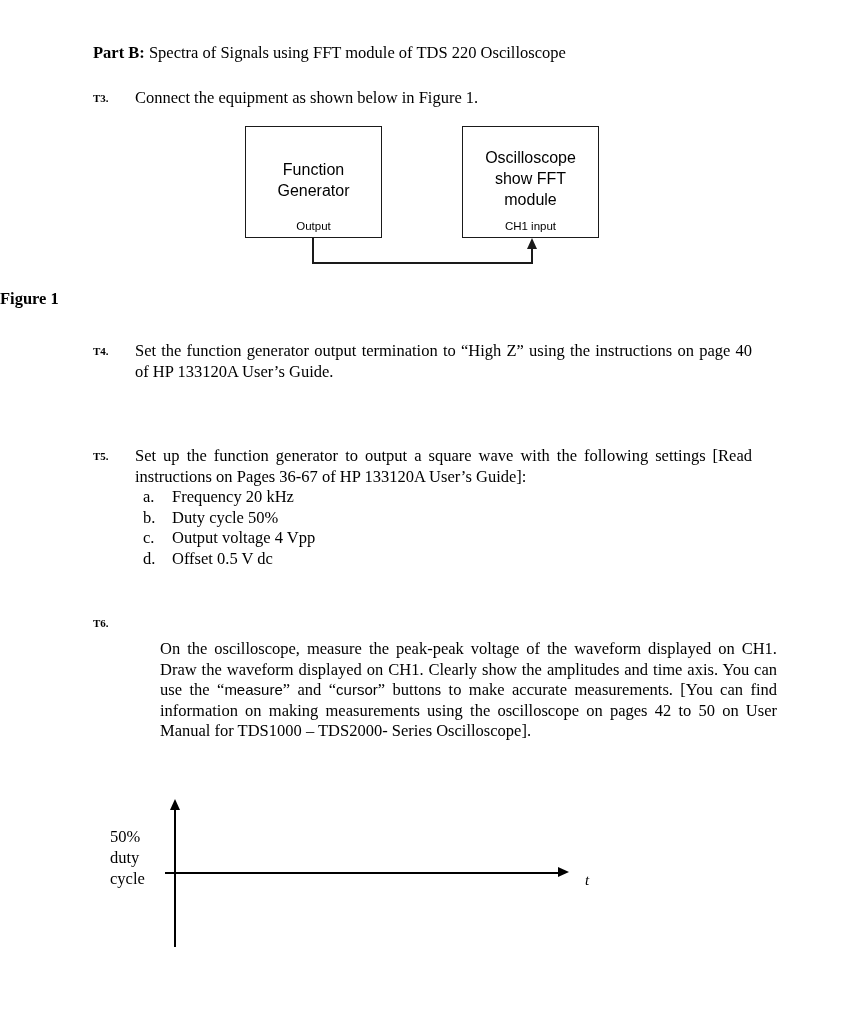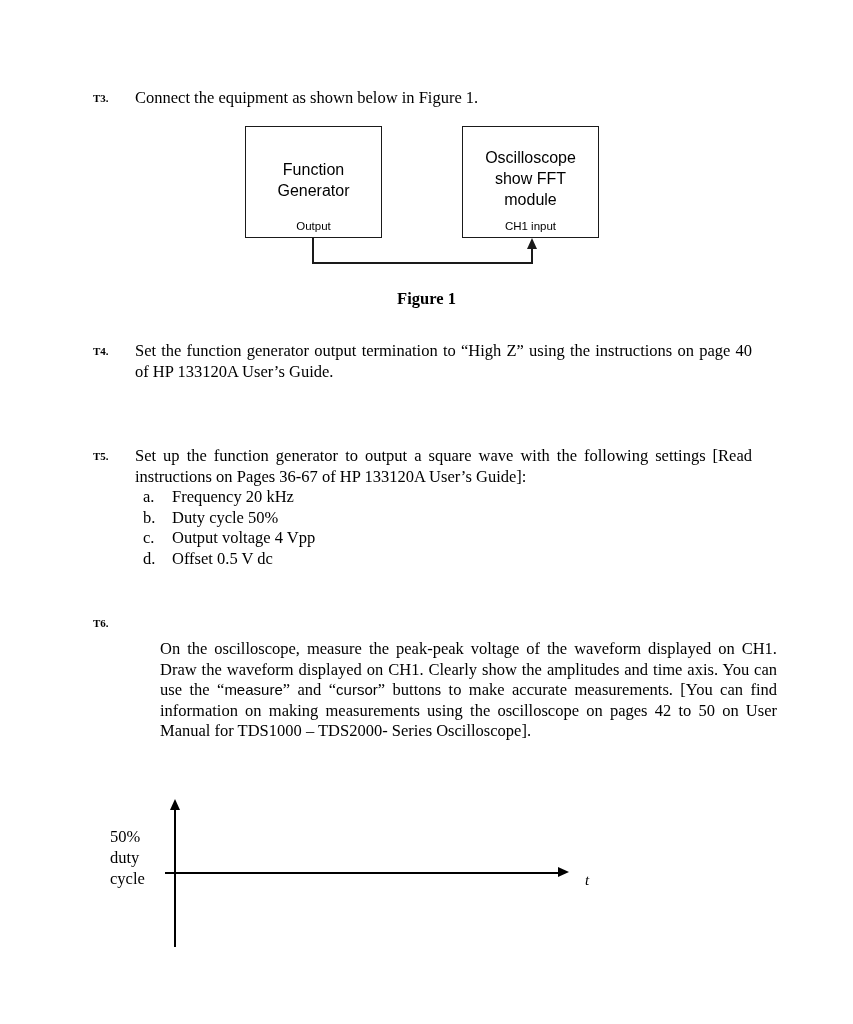--- a/index.html
+++ b/index.html
@@ -143,21 +143,20 @@
     height: 0;
     border-left: 5px solid transparent;
     border-right: 5px solid transparent;
     border-bottom: 11px solid #1a1a1a;
   }
   #figure1-caption {
     position: absolute;
     left: 0;
     top: 289px;
     width: 853px;
-    text-align: center;
     font-weight: bold;
     font-size: 16.5px;
     line-height: 20px;
   }
 
   
   #t4-label { left: 93px; top: 341px; }
   #t4-text  { left: 135px; top: 341px; width: 617px; }
 
   
@@ -247,20 +246,21 @@
     line-height: 21px;
     text-align: left;
     white-space: nowrap;
   }
 </style>
 </head>
 <body>
 
 <div class="page">
 
+  <div class="block" id="part-b-heading"><span class="lead">Part B:</span><span>  Spectra of Signals using FFT module of  TDS 220 Oscilloscope</span></div>
 
   <div class="tasklabel" id="t3-label">T3.</div>
   <div class="bodytext nojust" id="t3-text">Connect the equipment as shown below in Figure 1.</div>
 
   <div id="figure1">
 
     <div class="diagram-box" id="box-function-generator">
       <div class="box-title">
         <div>Function</div>
         <div>Generator</div>

